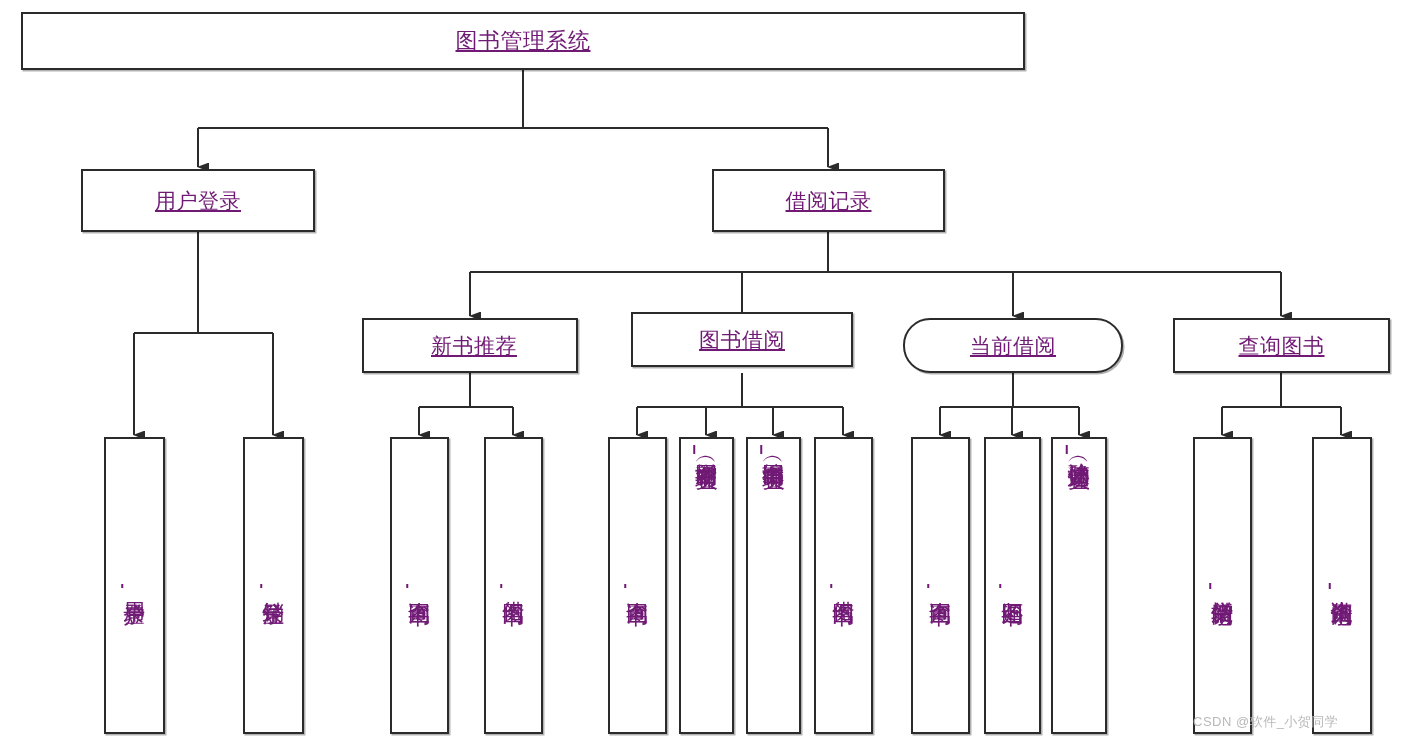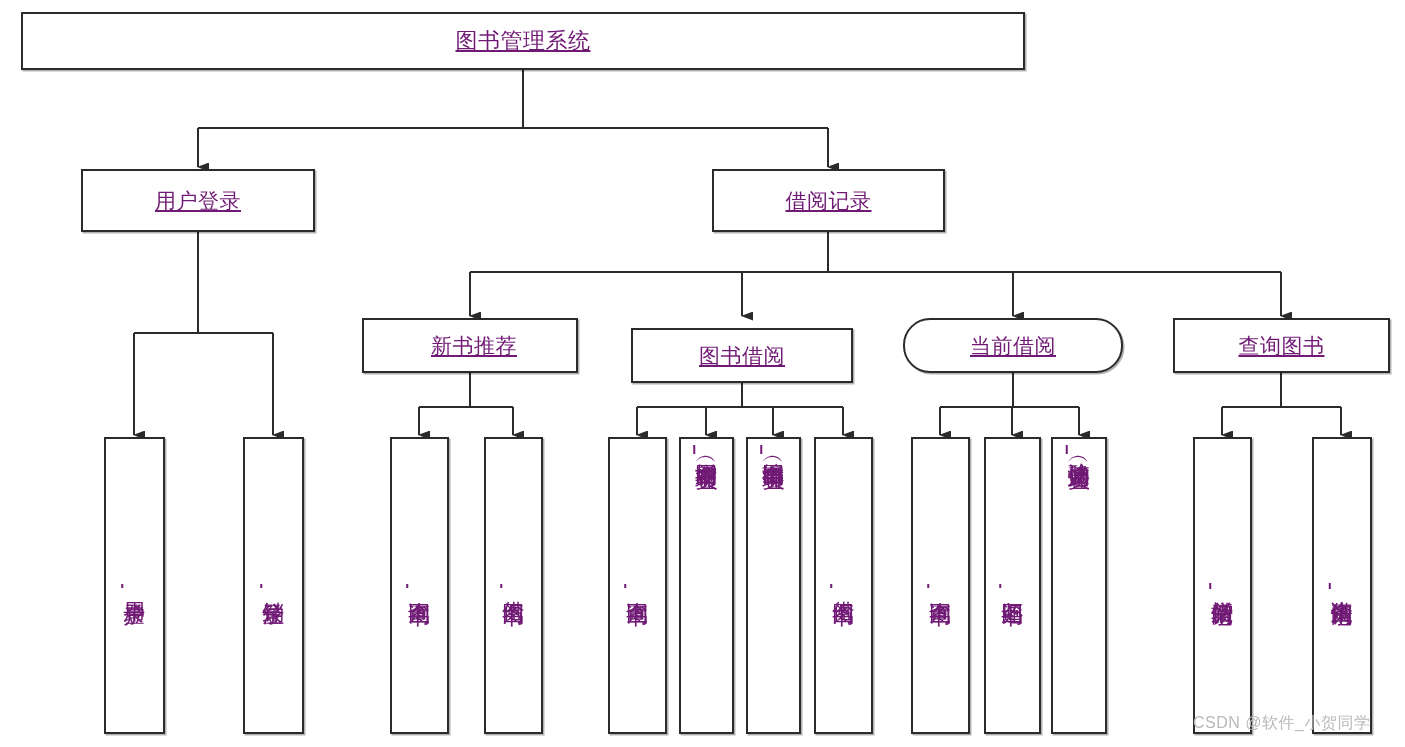--- a/index.html
+++ b/index.html
@@ -68,21 +68,21 @@
     letter-spacing: 1px;
     max-height: 100%;
   }
   .node-box.vert.centered {
     align-items: center;
     padding-top: 0;
   }
   .watermark {
     position: absolute;
     color: #b9b9b9;
-    font-size: 16px;
+    font-size: 13px;
     white-space: nowrap;
     letter-spacing: 0.5px;
     pointer-events: none;
   }
 </style>
 </head>
 <body>
 
 <div id="diagram-root">
 
@@ -135,21 +135,21 @@
       </div>
       <div class="node-box horiz" style="left: 81px; top: 169px; width: 234px; height: 63px;">
         <span class="node-label">用户登录</span>
       </div>
       <div class="node-box horiz" style="left: 712px; top: 169px; width: 233px; height: 63px;">
         <span class="node-label">借阅记录</span>
       </div>
       <div class="node-box horiz" style="left: 362px; top: 318px; width: 216px; height: 55px; padding-left: 8px;">
         <span class="node-label">新书推荐</span>
       </div>
-      <div class="node-box horiz" style="left: 631px; top: 328px; width: 222px; height: 55px;">
+      <div class="node-box horiz" style="left: 631px; top: 312px; width: 222px; height: 55px;">
         <span class="node-label">图书借阅</span>
       </div>
       <div class="node-box horiz" style="left: 903px; top: 318px; width: 220px; height: 55px; border-radius: 27px;">
         <span class="node-label">当前借阅</span>
       </div>
       <div class="node-box horiz" style="left: 1173px; top: 318px; width: 217px; height: 55px;">
         <span class="node-label">查询图书</span>
       </div>
       <div class="node-box vert centered" style="left: 104px; top: 437px; width: 61px; height: 297px;">
         <span class="node-label">用户登录</span>

